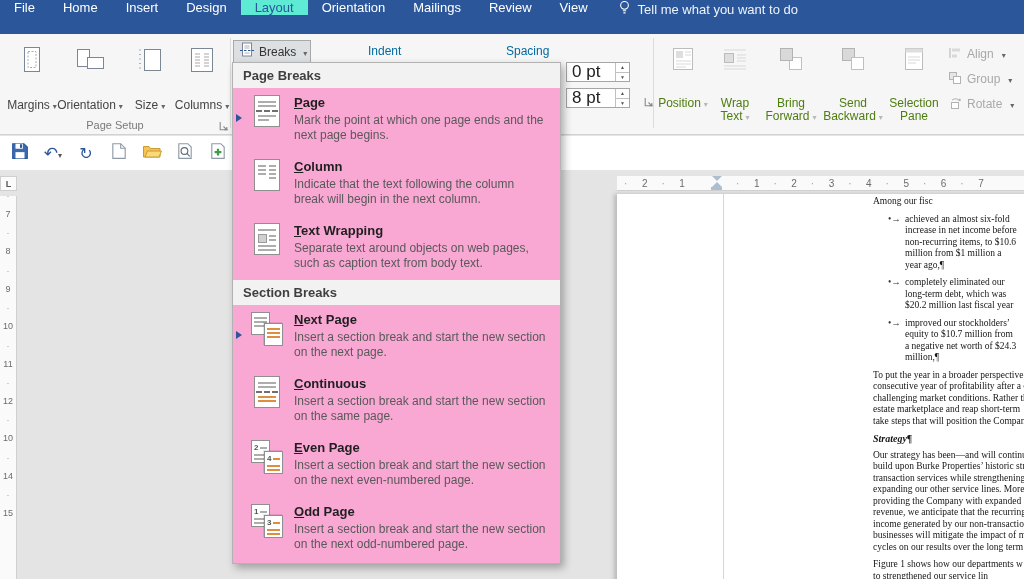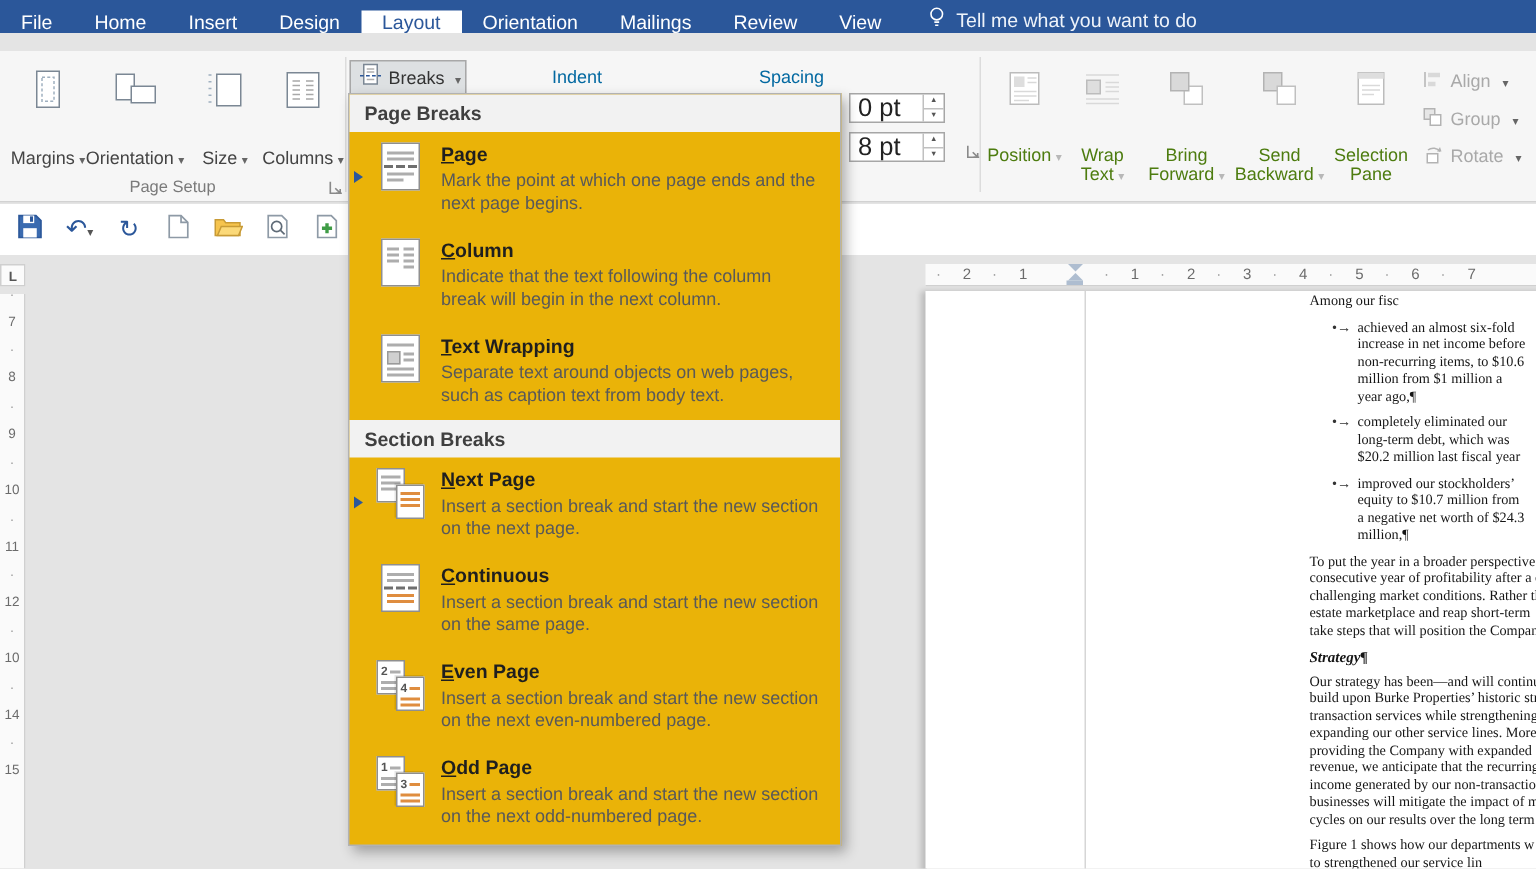--- a/index.html
+++ b/index.html
@@ -1,23 +1,23 @@
 <!DOCTYPE html>
 <html><head>
 <meta charset="utf-8">
 <style>
   *{margin:0;padding:0;box-sizing:border-box}
   html,body{width:1024px;height:579px;overflow:hidden;position:relative;
     font-family:"Liberation Sans",sans-serif;background:#e4e4e4}
 
   
-  .tabbar{position:absolute;top:0;left:0;right:0;height:22px;background:#2b579a;
-    display:flex;align-items:flex-end;color:#fff;font-size:13px;z-index:6}
+  .tabbar{position:absolute;top:0;left:0;right:0;height:34px;background:#2b579a;
+    display:flex;align-items:flex-start;color:#fff;font-size:13px;z-index:6}
   .tab{display:flex;align-items:center;padding:0 14px;cursor:default;white-space:nowrap}
-  .tab.active{background:#ffffff;color:#2b579a}
+  .tab.active{background:#5eead4;color:#2b579a}
   .tellme{display:flex;align-items:center;gap:7px;margin-left:16px;font-size:13px;color:#eef3fa}
 
   
   .ribbon{position:absolute;top:34px;left:0;right:0;height:101px;background:#f6f6f6;
     border-bottom:1px solid #d2d2d2;z-index:5}
   .rbtn{position:absolute;top:3px;height:94px;display:flex;flex-direction:column;
     align-items:center;font-size:12px;color:#444;text-align:center;cursor:default}
   .rbtn svg{margin-top:8px}
   .rbtn .lblwrap{margin-top:21px;line-height:13px}
   .rbtn.disabled{color:#4d7c0f}
@@ -77,21 +77,21 @@
   .col-line{position:absolute;left:106px;top:0;bottom:0;width:1px;background:#d6d6d6}
   .doc-text{position:absolute;left:256px;top:2px;width:300px;
     font-family:"Liberation Serif",serif;font-size:9.5px;line-height:11.5px;color:#151515}
   .doc-block{margin-bottom:6px}
   .doc-block.bullet{margin-left:32px}
   .doc-block.heading{font-weight:bold;font-style:italic;font-size:10px;margin-bottom:5px}
   .doc-line{white-space:nowrap;position:relative}
   .bullet-marker{position:absolute;left:-17px;top:0;color:#333}
 
   
-  .menu{position:absolute;left:232px;top:62px;width:329px;background:#eab308;
+  .menu{position:absolute;left:232px;top:62px;width:329px;background:#f9a8d4;
     border:1px solid #b2b2b2;box-shadow:3px 4px 8px rgba(0,0,0,.3);z-index:20;padding-bottom:2px}
   .menu-header{background:#f2f2f2;padding:5px 10px;font-size:13px;font-weight:bold;color:#3f3f3f}
   .menu-item{position:relative;display:flex;gap:9px;padding:7px 8px 6px 16px;min-height:64px;cursor:default}
   .mi-icon{width:36px;flex:0 0 36px;display:flex;align-items:flex-start;justify-content:center}
   .mi-title{font-size:13px;font-weight:bold;color:#1f1f1f;margin-bottom:3px}
   .mi-desc{font-size:12px;color:#595959;line-height:15px;max-width:252px}
   .mi-marker::before{content:"";position:absolute;left:3px;top:26px;
     border:4px solid transparent;border-left:6px solid #2b579a}
 
   

